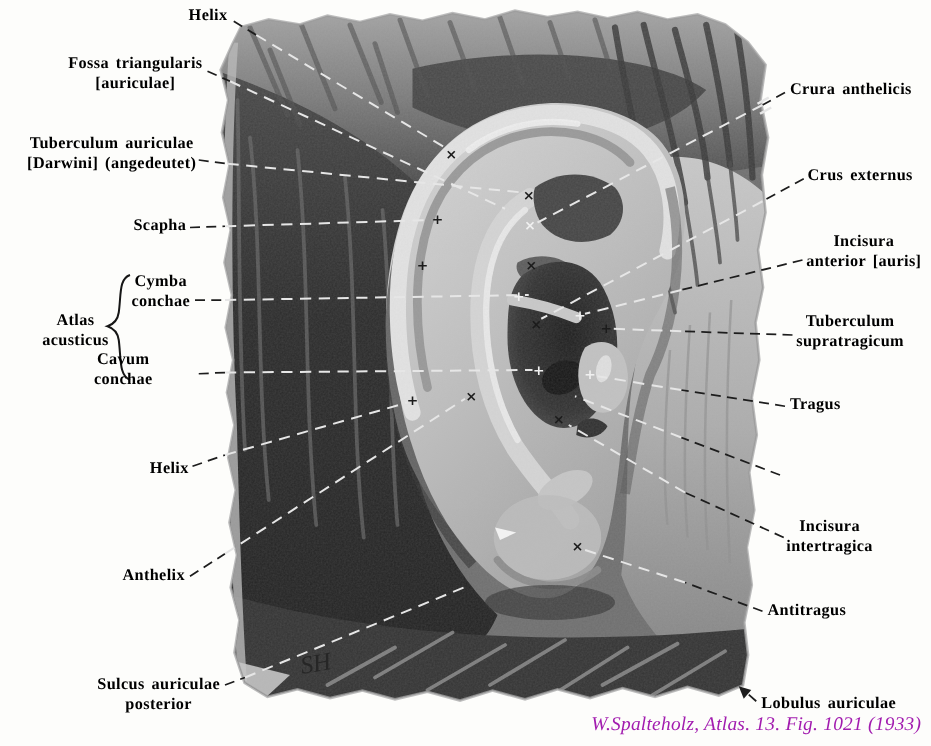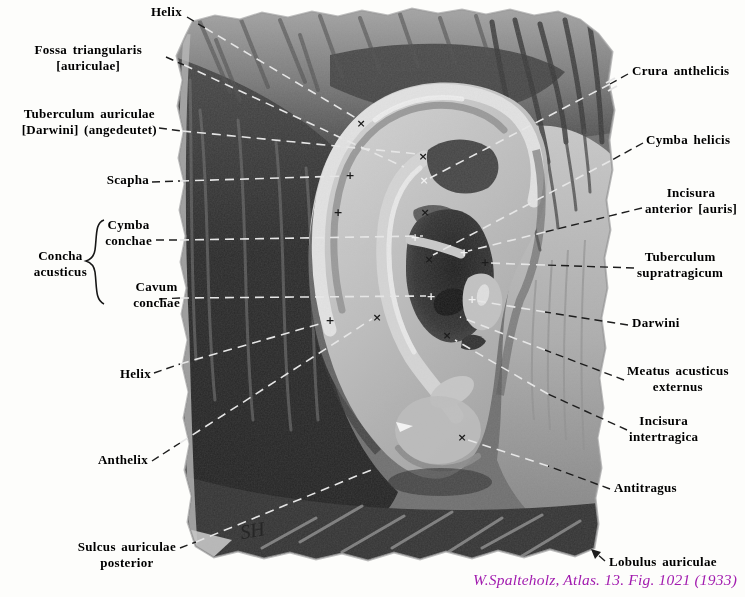--- a/index.html
+++ b/index.html
@@ -190,74 +190,70 @@
       <text x="472" y="303">+</text>
     </g>
   </g>
 
   <path fill="none" stroke="#161616" stroke-width="1.6" d="M104,220 C95,223 97,236 95,250 C94,257 89,260 86,261 C89,262 94,265 95,272 C97,287 95,300 104,304"></path>
 </svg>
 
 <div class="lbl" style="right:563px;top:4px;">
   <span>Helix</span>
     </div>
-<div class="lbl center" style="right:603px;top:42px;font-family:Liberation Serif, serif;">
+<div class="lbl center" style="right:583px;top:42px;font-family:Liberation Serif, serif;">
   <span>Fossa triangularis</span>
   <span>[auriculae]</span>
     </div>
 <div class="lbl center" style="right:588px;top:106px;">
   <span>Tuberculum auriculae</span>
   <span>[Darwini] (angedeutet)</span>
     </div>
 <div class="lbl" style="right:596px;top:172px;">
   <span>Scapha</span>
     </div>
 <div class="lbl center" style="right:593px;top:217px;">
   <span>Cymba</span>
   <span>conchae</span>
     </div>
 <div class="lbl center" style="right:658px;top:248px;">
-  <span>Concha</span>
+  <span>Atlas</span>
   <span>acusticus</span>
     </div>
-<div class="lbl center" style="right:565px;top:279px;">
+<div class="lbl center" style="right:623px;top:279px;">
   <span>Cavum</span>
   <span>conchae</span>
     </div>
 <div class="lbl" style="right:594px;top:366px;">
   <span>Helix</span>
     </div>
 <div class="lbl" style="right:597px;top:452px;text-align:right;">
   <span>Anthelix</span>
     </div>
 <div class="lbl center" style="right:569px;top:539px;">
   <span>Sulcus auriculae</span>
   <span>posterior</span>
     </div>
 
 <div class="lbl rightcol" style="left:632px;top:63px;">
   <span>Crura anthelicis</span>
     </div>
 <div class="lbl rightcol" style="left:646px;top:132px;">
-  <span>Cymba helicis</span>
+  <span>Crus externus</span>
     </div>
 <div class="lbl center" style="left:645px;top:185px;">
   <span>Incisura</span>
   <span>anterior [auris]</span>
     </div>
 <div class="lbl center" style="left:637px;top:249px;">
   <span>Tuberculum</span>
   <span>supratragicum</span>
     </div>
 <div class="lbl rightcol" style="left:632px;top:315px;">
-  <span>Darwini</span>
-    </div>
-<div class="lbl center" style="left:627px;top:363px;">
-  <span>Meatus acusticus</span>
-  <span>externus</span>
+  <span>Tragus</span>
     </div>
 <div class="lbl center" style="left:629px;top:413px;">
   <span>Incisura</span>
   <span>intertragica</span>
     </div>
 <div class="lbl rightcol" style="left:614px;top:480px;">
   <span>Antitragus</span>
     </div>
 <div class="lbl rightcol" style="left:609px;top:554px;">
   <span>Lobulus auriculae</span>

